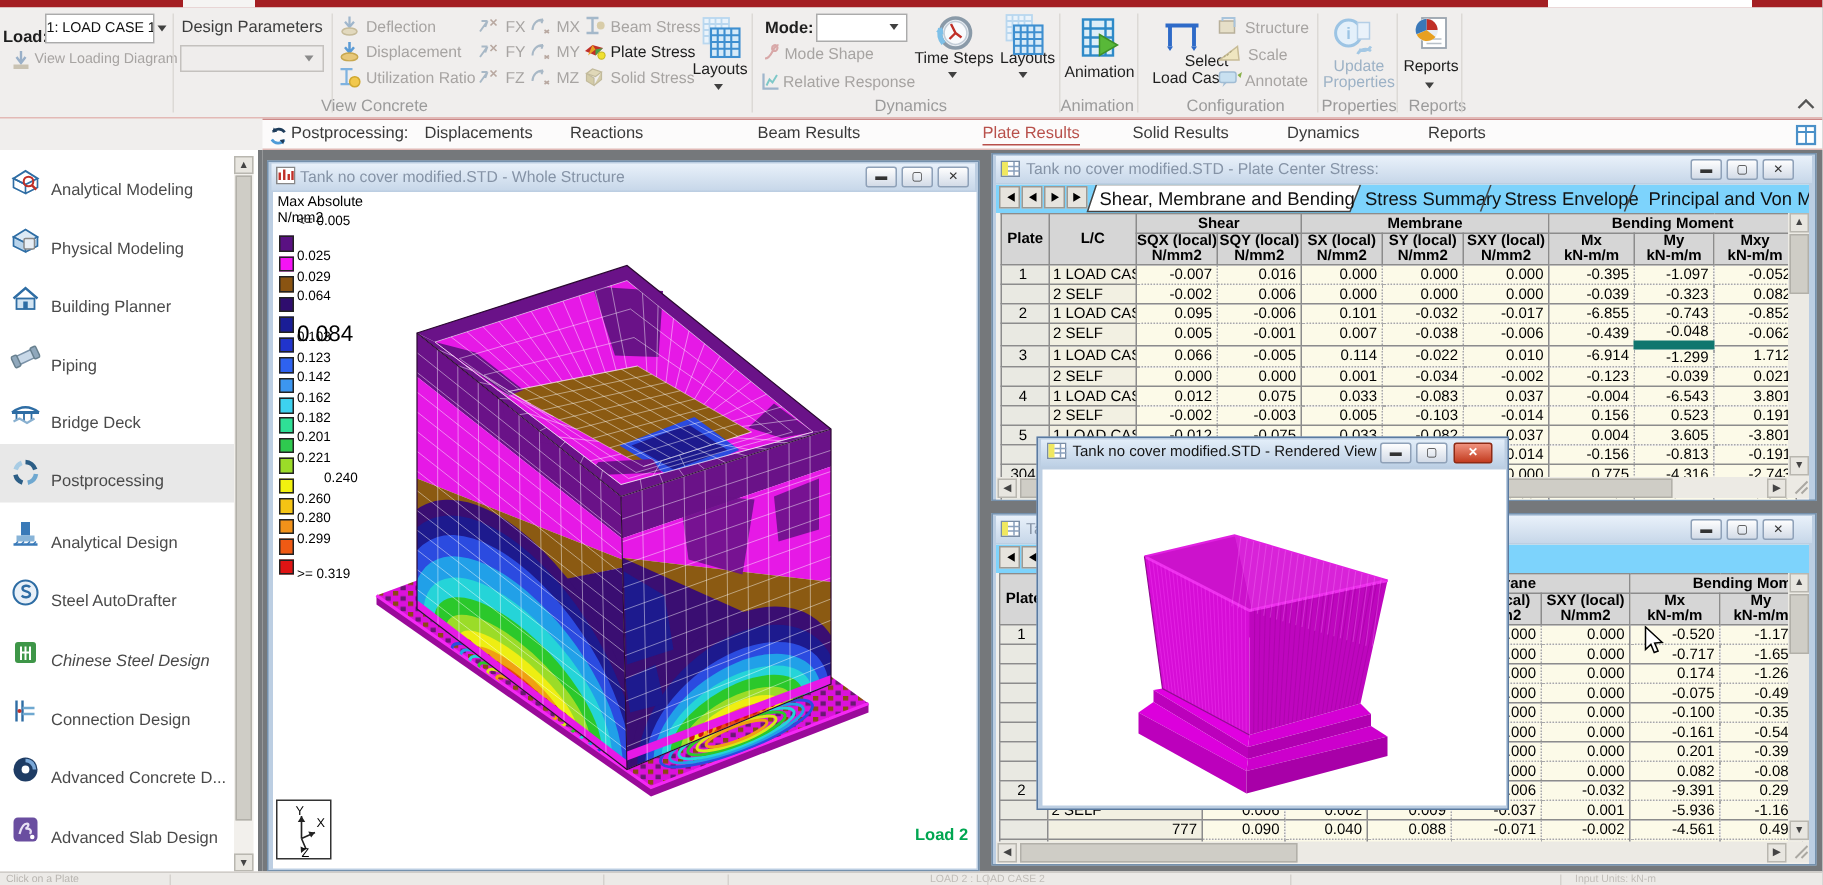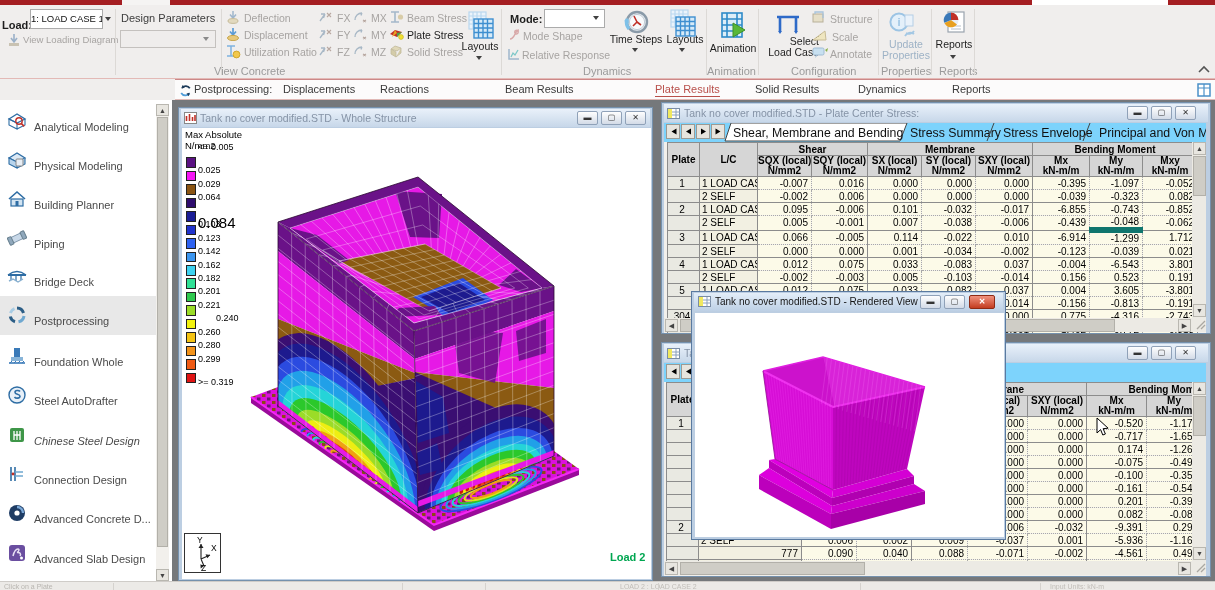--- a/index.html
+++ b/index.html
@@ -315,21 +315,21 @@
           </svg>
           <div class="lbl">Postprocessing</div>
         </div>
         <div class="wfitem" style="top:237px;">
           <svg width="20" height="20">
             <rect x="7" y="2" width="6" height="9" fill="#3A7AB8"></rect>
             <rect x="4" y="11" width="12" height="4" fill="#88B4D8"></rect>
             <path d="M2 17h16" stroke="#3A7AB8" stroke-width="1.6"></path>
             <path d="M3 17l2-2M7 17l2-2M11 17l2-2M15 17l2-2" stroke="#3A7AB8" stroke-width="1"></path>
           </svg>
-          <div class="lbl">Foundation Whole</div>
+          <div class="lbl">Analytical Design</div>
         </div>
         <div class="wfitem" style="top:276px;">
           <svg width="20" height="20">
             <circle cx="10" cy="10" r="8" fill="#E8F0F8" stroke="#2E6DA4" stroke-width="1.4"></circle>
             <path d="M13 6.5c-1-1.5-5-1.5-5 .8 0 2.6 5 1.3 5 4 0 2.3-4.3 2.4-5.5.7" fill="none" stroke="#2E6DA4" stroke-width="1.6"></path>
           </svg>
           <div class="lbl">Steel AutoDrafter</div>
         </div>
         <div class="wfitem" style="top:316px;font-style:italic;">
           <svg width="20" height="20">

